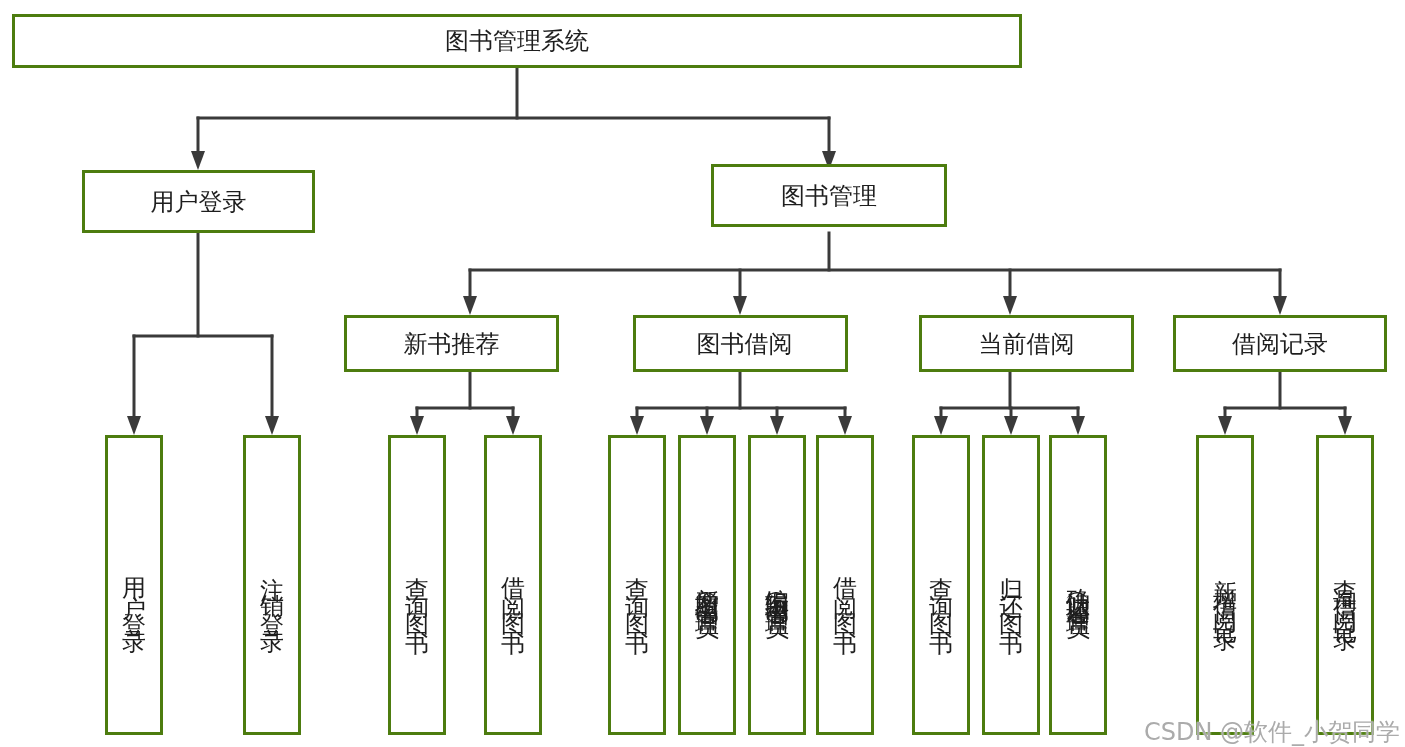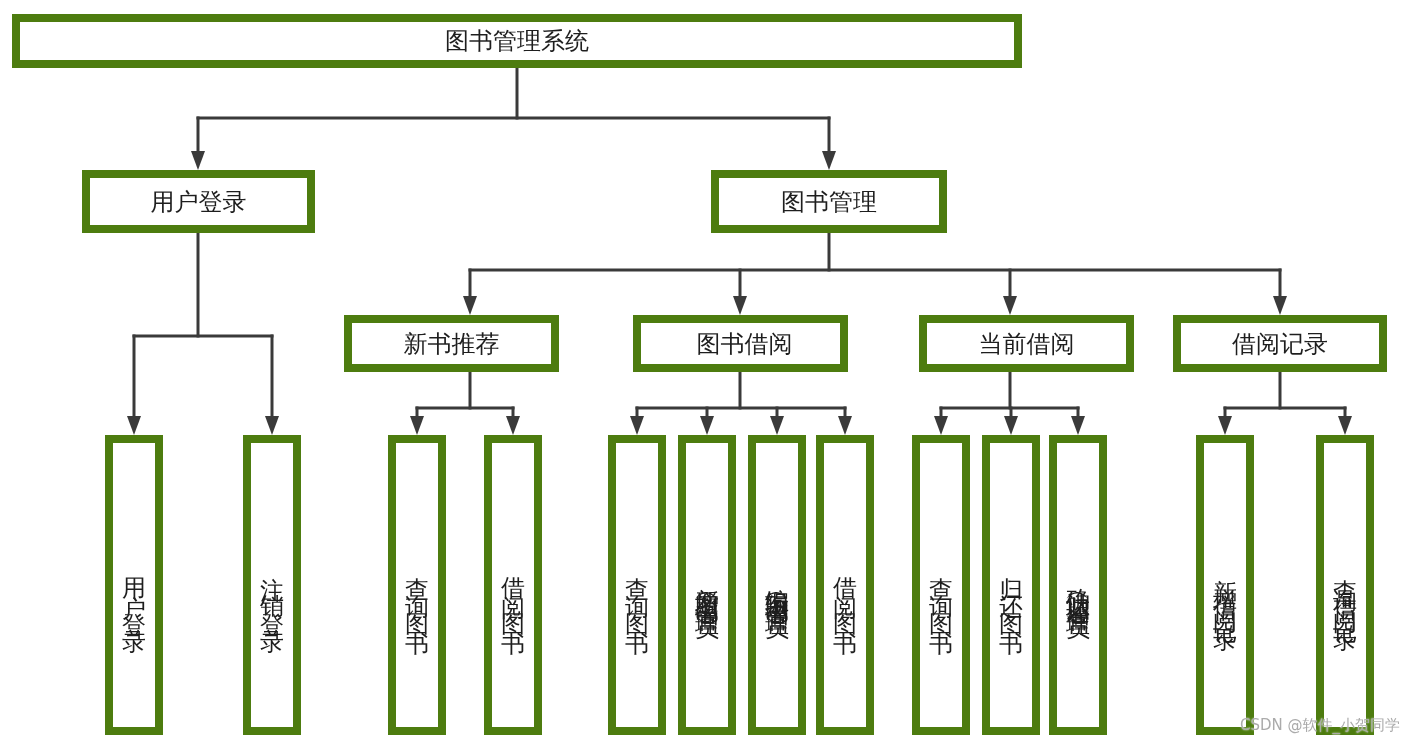--- a/index.html
+++ b/index.html
@@ -31,33 +31,33 @@
     stroke-linecap: square;
   }
   #connectors polygon {
     fill: #3a3a3a;
     stroke: none;
   }
   .node {
     position: absolute;
     box-sizing: border-box;
     background: #ffffff;
-    border: 8px solid #4d7c0f;
+    border: 3px solid #4d7c0f;
     display: flex;
     align-items: center;
     justify-content: center;
     color: #1e1e1e;
     font-size: 24px;
     line-height: 1;
     white-space: nowrap;
     z-index: 2;
   }
   .root  { left: 12px;  top: 14px;  width: 1010px; height: 54px; }
   .lvl2a { left: 82px;  top: 170px; width: 233px;  height: 63px; }
-  .lvl2b { left: 711px; top: 170px; width: 236px;  height: 63px; }
+  .lvl2b { left: 711px; top: 164px; width: 236px;  height: 63px; }
   .lvl3  { top: 315px; width: 215px; height: 57px; }
   .l3-1 { left: 344px; }
   .l3-2 { left: 633px; padding-left: 8px; }
   .l3-3 { left: 903px; margin-left: 16px; }
   .l3-4 { left: 1173px; width: 214px; }
   .leaf {
     top: 435px;
     width: 58px;
     height: 300px;
   }
@@ -81,21 +81,21 @@
   .lf-8  { left: 816px; }
   .lf-9  { left: 912px; }
   .lf-10 { left: 982px; }
   .lf-11 { left: 1049px; }
   .lf-12 { left: 1196px; }
   .lf-13 { left: 1316px; }
   .watermark {
     position: absolute;
     right: 5px;
     top: 716px;
-    font-size: 15px;
+    font-size: 24px;
     color: #ababab;
     z-index: 5;
     white-space: nowrap;
     text-shadow: 0 0 2px #ffffff;
   }
 </style>
 </head>
 <body>
 
 <div id="canvas">

